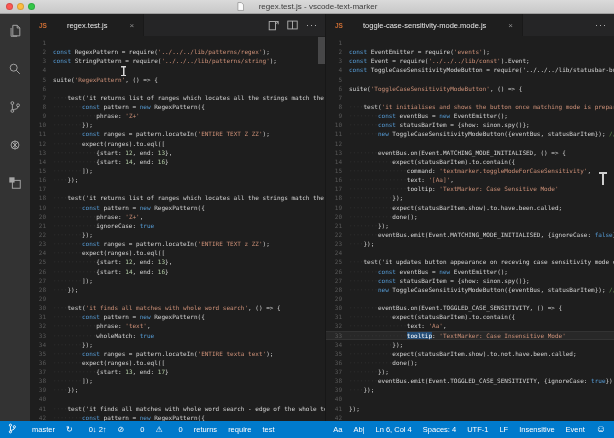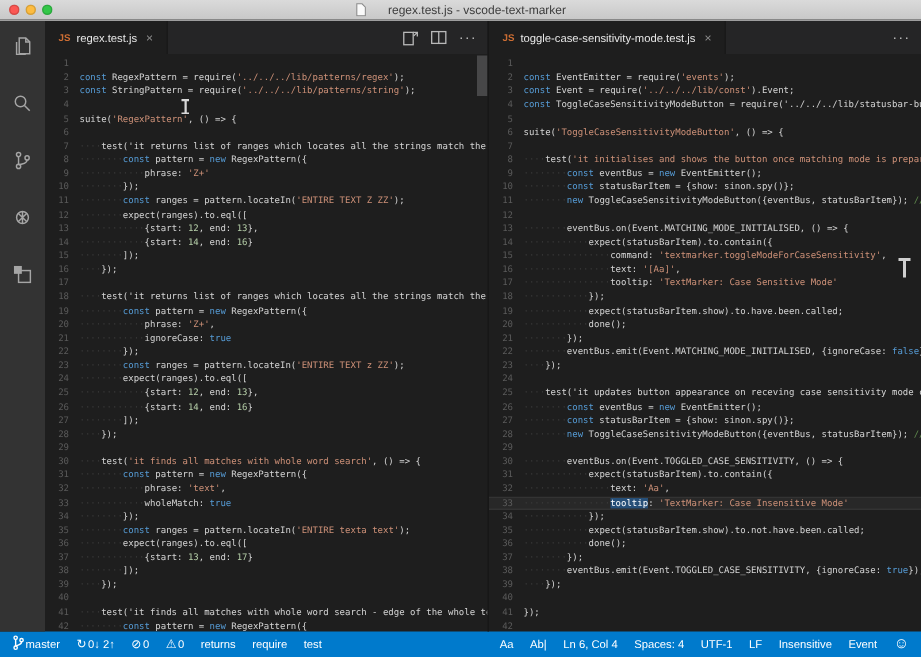--- a/index.html
+++ b/index.html
@@ -17,21 +17,21 @@
   .main { display:flex; height:407px; }
   .activitybar { width:30px; background:#333333; display:flex; flex-direction:column; align-items:center; padding-top:9px; gap:23px; flex-shrink:0; }
   .ab-icon { width:15px; height:15px; display:flex; align-items:center; justify-content:center; opacity:.75; }
   .ab-icon svg { stroke:#cccccc; fill:none; stroke-width:1.1; }
 
   .group { display:flex; flex-direction:column; position:relative; }
   .group-left  { width:295px; }
   .group-right { width:289px; border-left:1px solid #171717; }
 
   .tabbar { height:22px; background:#252526; display:flex; align-items:stretch; font-size:7.5px; flex-shrink:0; }
-  .tab { display:flex; align-items:center; gap:4px; padding:0 9px; background:#1e1e1e; color:#e8e8e8; border-right:1px solid #191919; }
+  .tab { display:flex; align-items:center; gap:20px; padding:0 9px; background:#1e1e1e; color:#e8e8e8; border-right:1px solid #191919; }
   .js-badge { color:#cc6d33; font-weight:bold; font-size:6.5px; letter-spacing:0; }
   .tab-close { color:#8f8f8f; font-size:8px; margin-left:2px; }
   .tab-actions { margin-left:auto; display:flex; align-items:center; gap:8px; padding-right:7px; color:#c5c5c5; }
   .tab-actions svg { stroke:#b9b9b9; fill:none; stroke-width:1.1; }
   .more { font-size:9px; letter-spacing:1px; color:#c5c5c5; line-height:4px; }
 
   
   .code { flex:1; overflow:hidden; font-family:"DejaVu Sans Mono", monospace; font-size:6px; padding-top:2px; color:#d4d4d4; }
   .line { display:flex; height:9.15px; line-height:9.15px; white-space:pre; overflow:hidden; }
   .ln  { width:23px; text-align:right; padding-right:7px; color:#5a5a5a; flex-shrink:0; }
@@ -42,21 +42,21 @@
   .tok-com { color:#608b4e; }
   .ws { color:#3d3d3d; }
   .current { background:#282828; box-shadow:inset 0 1px 0 #333, inset 0 -1px 0 #333; }
   .sel { background:#264f78; color:#ffffff; }
 
   .vscroll { position:absolute; right:0; top:23px; width:7px; height:27px; background:#474748; }
 
   
   .statusbar { height:17px; background:#007acc; display:flex; align-items:center; justify-content:space-between; color:#ffffff; font-size:7.5px; padding:0 8px; }
   .sb-group { display:flex; align-items:center; gap:11px; height:100%; }
-  .sb-item { display:flex; align-items:center; gap:1px; white-space:nowrap; }
+  .sb-item { display:flex; align-items:center; gap:16px; white-space:nowrap; }
   .glyph { font-size:8px; line-height:8px; }
 
   
   .ibeam { position:absolute; left:121px; top:66px; width:5px; height:10px;
            background:linear-gradient(#d8d8d8,#d8d8d8) top center/5px 1.5px no-repeat,
                       linear-gradient(#d8d8d8,#d8d8d8) bottom center/5px 1.5px no-repeat,
                       linear-gradient(#d8d8d8,#d8d8d8) center/1.5px 100% no-repeat; }
   .t-mark { position:absolute; left:599px; top:172px; width:8px; height:13px;
             background:linear-gradient(#cfcfcf,#cfcfcf) top center/8px 2px no-repeat,
                        linear-gradient(#cfcfcf,#cfcfcf) top center/2px 100% no-repeat; }
@@ -183,21 +183,21 @@
             <div class="line"><span class="ln">42</span><span class="src"><span class="ws">········</span><span class="tok-kw">const</span> pattern = <span class="tok-kw">new</span> RegexPattern({</span></div>
           </div>
         </div>
       <div class="vscroll"></div>
     </div>
 
     <div class="group group-right">
       <div class="tabbar">
         <div class="tab">
           <span class="js-badge">JS</span>
-          <span>toggle-case-sensitivity-mode.test.js</span>
+          <span>toggle-case-sensitivity-mode.mode.js</span>
           <span class="tab-close">×</span>
         </div>
         <div class="tab-actions">
           <span class="more">···</span>
         </div>
       </div>
       <div class="code">
           <div class="lines" id="pane-1">
             <div class="line"><span class="ln">1</span><span class="src"></span></div>
             <div class="line"><span class="ln">2</span><span class="src"><span class="tok-kw">const</span> EventEmitter = require(<span class="tok-str">'events'</span>);</span></div>

